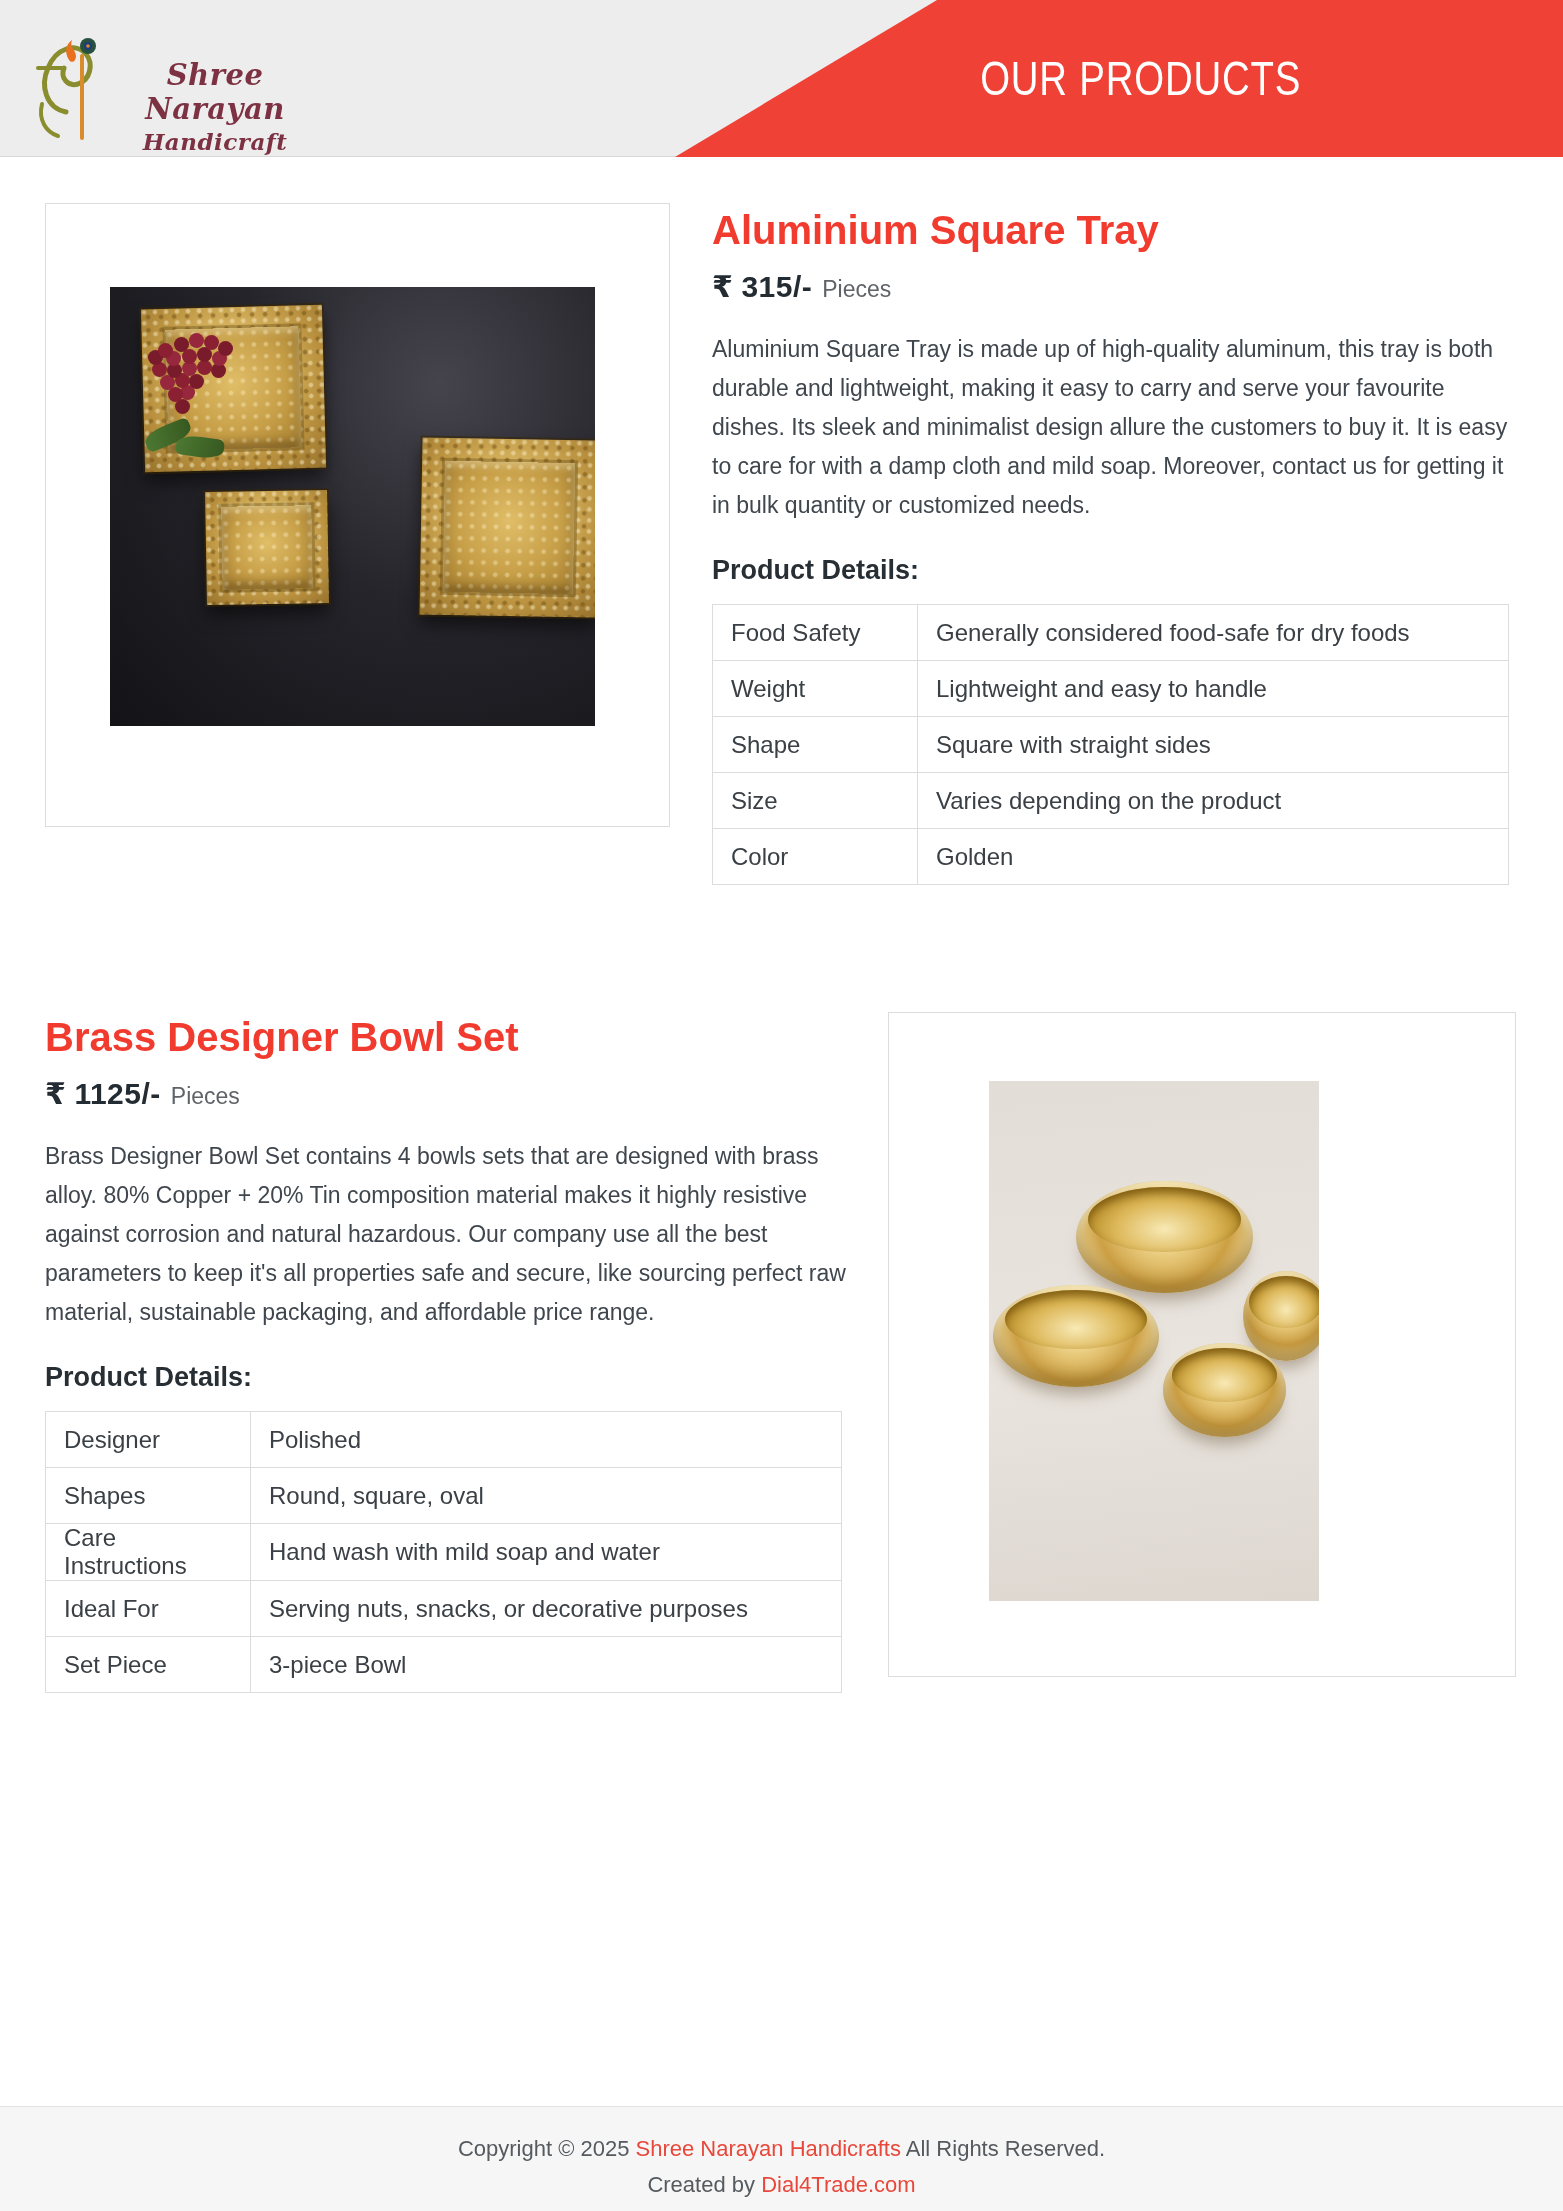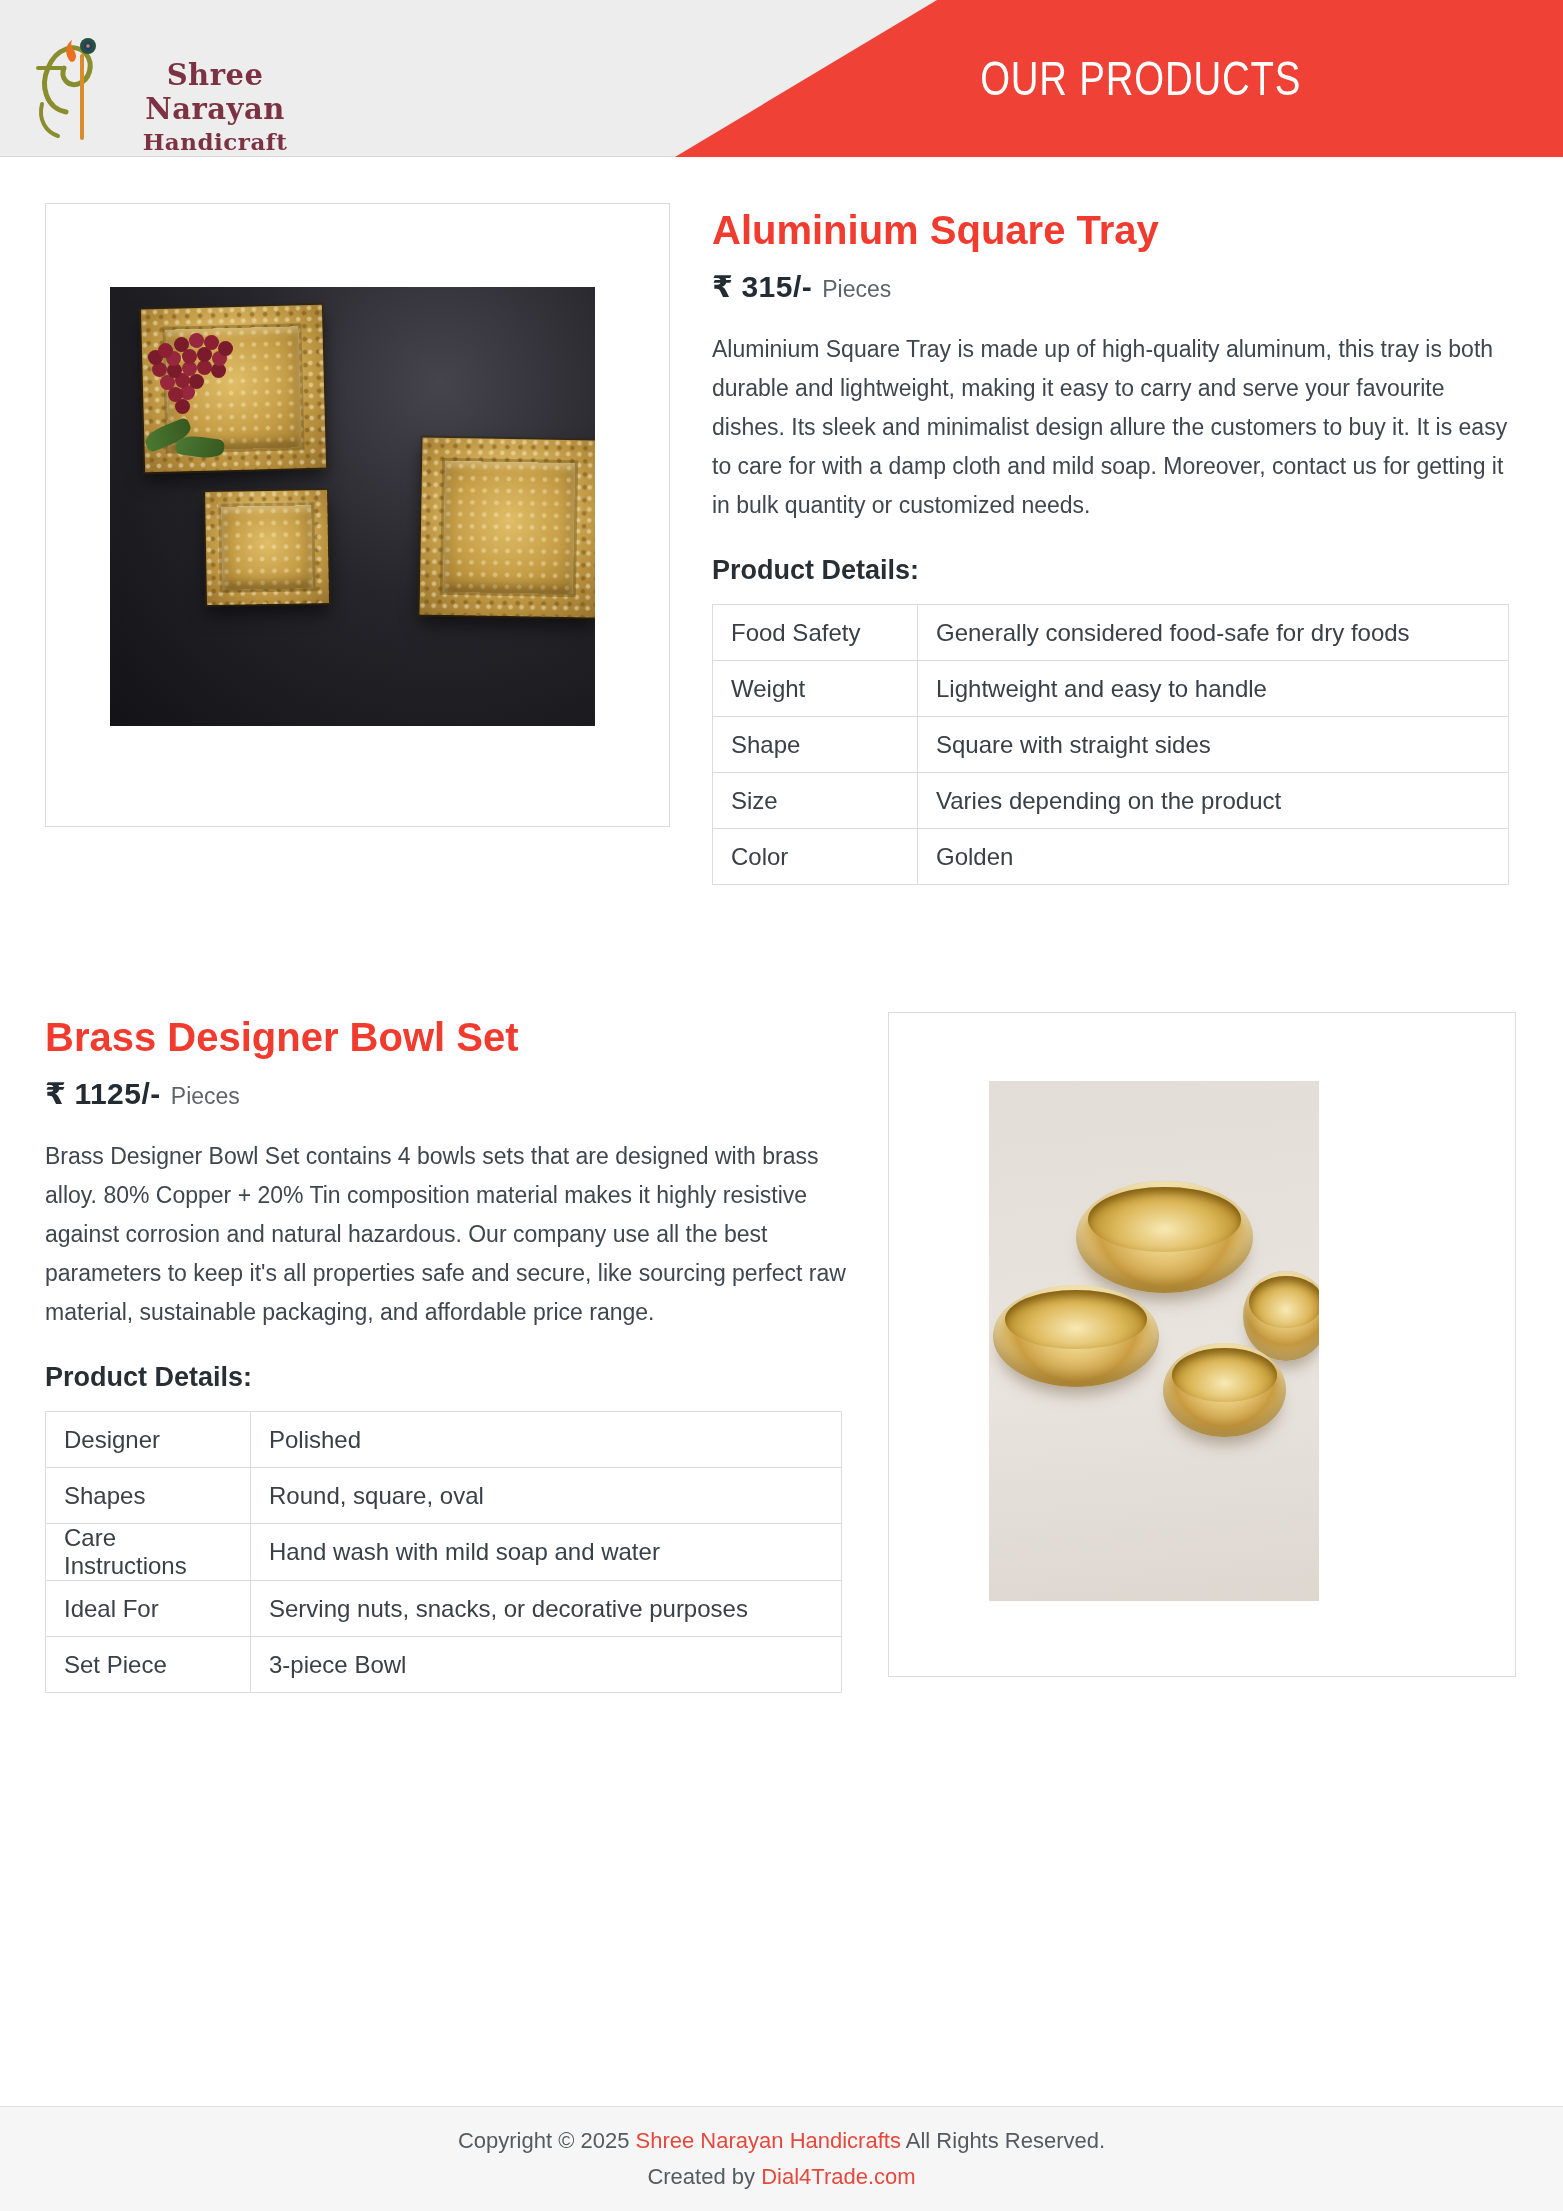--- a/index.html
+++ b/index.html
@@ -10,21 +10,21 @@
     overflow:hidden;
   }
   
   .header-band {
     position:absolute; left:0; top:0; width:1563px; height:157px;
     background:#ededed; border-bottom:1px solid #d7d7d7;
   }
   .logo-wrap { position:absolute; left:36px; top:6px; width:300px; height:145px; }
   .logo-emblem { position:absolute; left:0; top:2px; }
   .logo-text { position:absolute; left:64px; top:52px; width:230px; text-align:center;
-    font-family:"DejaVu Serif","Liberation Serif",serif; font-weight:bold; color:#7c3242; }
+    font-family:"DejaVu Serif","Liberation Serif",serif; font-weight:bold; color:#7c3242;font-style:italic; }
   .logo-line1 { font-size:29px; letter-spacing:.5px; line-height:34px; }
   .logo-line2 { font-size:23px; letter-spacing:.5px; line-height:32px; }
   .banner {
     position:absolute; left:600px; top:0; width:963px; height:157px;
     background:var(--accent,#ef4136);
     clip-path:polygon(337px 0, 963px 0, 963px 157px, 75px 157px);
     display:flex; align-items:center; justify-content:flex-start;
   }
   .banner-title {
     margin-left:340px; color:#ffffff; font-size:48px; font-weight:400;
@@ -101,21 +101,21 @@
   .prod-desc { margin-top:26px; font-size:23px; line-height:39px; color:#3f464d; }
   .details-heading { margin-top:30px; font-size:27px; font-weight:700; color:#272e34; }
   .details-table { margin-top:18px; border-collapse:collapse; width:797px; table-layout:fixed; }
   .details-table td { border:1px solid #dcdcdc; height:56px; padding:0 18px;
     font-size:24px; color:#3a4045; vertical-align:middle; background:#fff; }
   .details-table td.lbl { width:205px; }
   
   .footer {
     position:absolute; left:0; top:2106px; width:1563px; height:105px;
     background:#f6f6f6; border-top:1px solid #e2e2e2; text-align:center;
-    font-size:22px; color:#555a5f; padding-top:16px; line-height:36px;
+    font-size:22px; color:#555a5f; padding-top:24px; line-height:36px;
   }
   .footer a { color:var(--link-red,#e8483b); text-decoration:none; }
 </style>
 </head>
 <body>
 
 <div class="header-band">
   <div class="logo-wrap">
     <svg class="logo-emblem" width="66" height="136" viewBox="0 0 66 136">
       <path d="M30 104 C10 100 4 78 12 60 C20 40 40 34 50 46 C58 56 54 72 42 76 C32 79 24 70 28 60" fill="none" stroke="#8a8d2e" stroke-width="5" stroke-linecap="round"></path>

